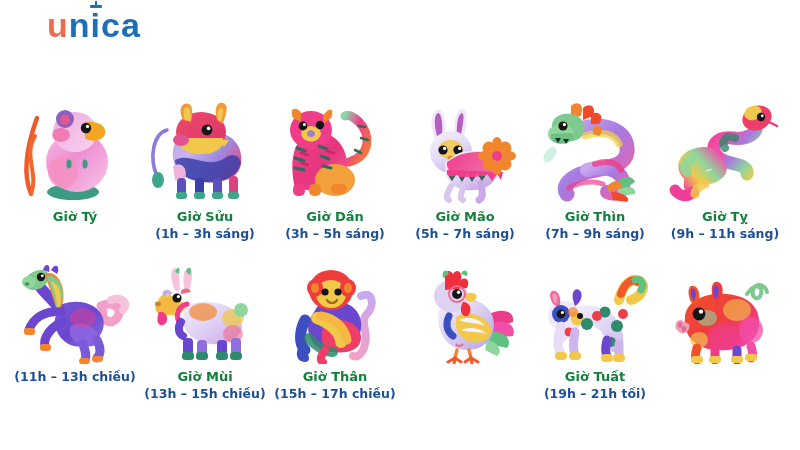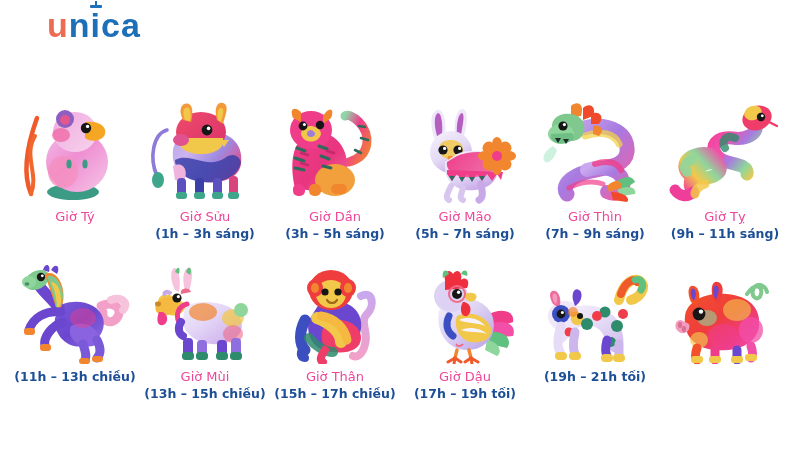--- a/index.html
+++ b/index.html
@@ -49,21 +49,21 @@
   
   .grid{position:absolute;left:10px;top:100px;width:780px;}
   .row{display:flex;width:780px;}
   .row.r2{margin-top:18px;}
   .cell{
     width:130px;display:flex;flex-direction:column;align-items:center;
   }
   .art{width:120px;height:104px;display:block;}
   .caption{margin-top:4px;text-align:center;}
   .zname{
-    color:#ec4899;font-size:13px;font-weight:400;line-height:17px;
+    color:#15803d;font-size:13px;font-weight:700;line-height:17px;
     font-family:"DejaVu Sans",sans-serif;
   }
   .ztime{
     color:#1d4f96;font-size:12.5px;font-weight:700;line-height:17px;
     font-family:"DejaVu Sans",sans-serif;white-space:nowrap;
   }
 </style>
 </head>
 <body>
 
@@ -492,24 +492,20 @@
           <path d="M52 90 L50 98 M64 90 L66 98" stroke="#f2862f" stroke-width="3.4" stroke-linecap="round"></path>
           <g stroke="#f05a2a" stroke-width="3" stroke-linecap="round" fill="none">
             <path d="M50 98 l-7 4"></path>
               <path d="M50 98 l-1 6"></path>
               <path d="M50 98 l6 4"></path>
             <path d="M66 98 l-6 4"></path>
               <path d="M66 98 l1 6"></path>
               <path d="M66 98 l7 4"></path>
           </g>
         </svg>
-        <div class="caption">
-          <div class="zname">Giờ Dậu</div>
-          <div class="ztime">(17h – 19h tối)</div>
-        </div>
       </div>
 
       <div class="cell">
         <svg class="art" viewBox="0 0 120 104">
           <defs>
             <linearGradient id="dgBody" x1="0" y1="0" x2="1" y2="1">
               <stop offset="0" stop-color="#f8f4fd"></stop>
                 <stop offset="0.5" stop-color="#e6dcf7"></stop>
               <stop offset="1" stop-color="#cdb6ec"></stop>
             </linearGradient>
@@ -542,20 +538,21 @@
           <path d="M72 80 C70 88 70 92 72 96" stroke="#6b46cf" stroke-width="9" fill="none" stroke-linecap="round"></path>
           <path d="M84 84 C84 90 84 94 84 96" stroke="#cdb6ec" stroke-width="9" fill="none" stroke-linecap="round"></path>
           <g fill="#f2c84b">
             <rect x="20" y="92" width="12" height="8" rx="4"></rect>
             <rect x="34" y="92" width="12" height="8" rx="4"></rect>
             <rect x="66" y="94" width="12" height="8" rx="4"></rect>
             <rect x="78" y="94" width="12" height="8" rx="4"></rect>
           </g>
         </svg>
         <div class="caption">
+          <div class="zname">Giờ Tuất</div>
           <div class="ztime">(19h – 21h tối)</div>
         </div>
       </div>
 
       <div class="cell">
         <svg class="art" viewBox="0 0 120 104">
           <defs>
             <linearGradient id="pgBody" x1="0" y1="0" x2="1" y2="1">
               <stop offset="0" stop-color="#f2512a"></stop>
                 <stop offset="0.45" stop-color="#ef3d3d"></stop>

